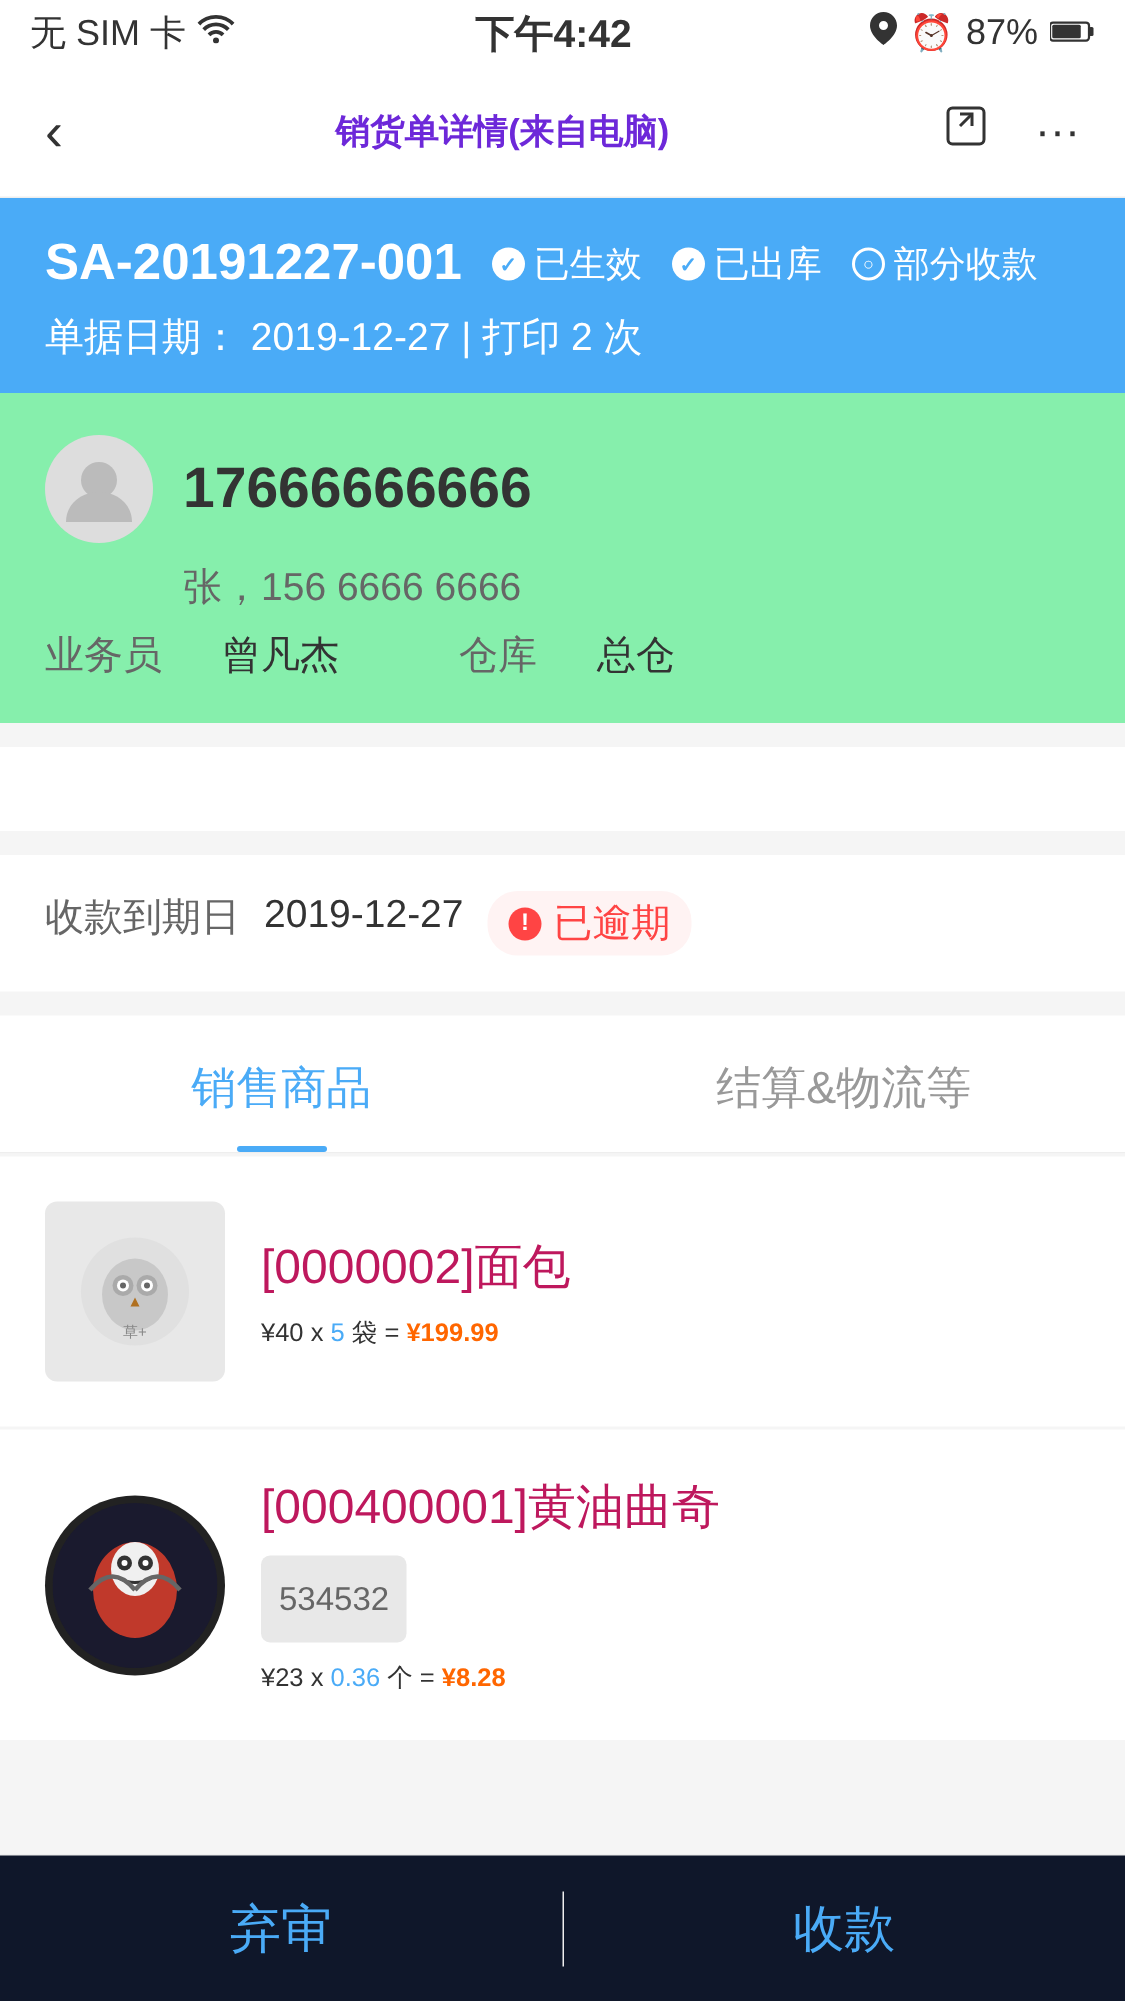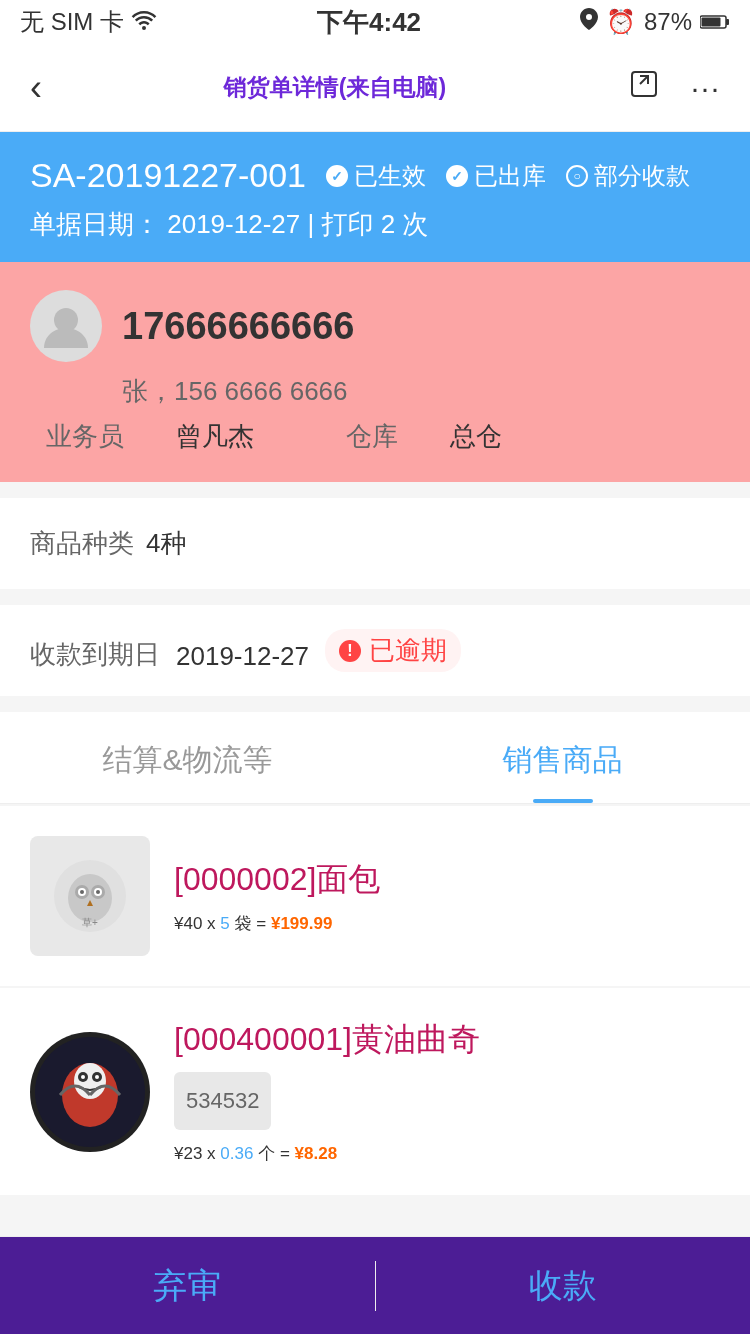--- a/index.html
+++ b/index.html
@@ -77,21 +77,21 @@
       padding: 24px 30px 20px;
     }
     .banner-row1 {
       display: flex;
       align-items: center;
       gap: 20px;
       margin-bottom: 12px;
     }
     .order-id {
       font-size: 34px;
-      font-weight: 400;
+      font-weight: 700;
       color: #fff;
     }
     .badge {
       display: flex;
       align-items: center;
       gap: 6px;
       color: #fff;
       font-size: 24px;
     }
     .badge-check {
@@ -117,21 +117,21 @@
       color: #fff;
       font-size: 12px;
     }
     .banner-row2 {
       color: #fff;
       font-size: 26px;
     }
 
     
     .customer-section {
-      background: #fca5a5;
+      background: #86efac;
       padding: 28px 30px;
       margin-bottom: 16px;
     }
     .customer-row {
       display: flex;
       align-items: center;
       gap: 20px;
       margin-bottom: 12px;
     }
     .avatar {
@@ -153,22 +153,22 @@
       font-size: 26px;
       color: #666;
       margin-left: 92px;
       margin-bottom: 10px;
     }
     .staff-row {
       display: flex;
       align-items: center;
       font-size: 26px;
       color: #333;
-      margin-left: 16px;
-      gap: 52px;
+      margin-left: 0;
+      gap: 40px;
     }
     .staff-label { color: #666; }
     .staff-value { color: #333; }
 
     
     .summary-section {
       background: #fff;
       padding: 28px 30px;
       margin-bottom: 16px;
     }
@@ -204,21 +204,21 @@
     }
     .amount-label { color: #666; }
     .amount-value { color: #4AABF7; font-weight: 500; }
 
     
     .due-section {
       background: #fff;
       padding: 24px 30px;
       margin-bottom: 16px;
       display: flex;
-      align-items: flex-end;
+      align-items: flex-start;
       gap: 16px;
       font-size: 26px;
     }
     .due-label { color: #666; }
     .due-date { color: #333; }
     .overdue-badge {
       display: flex;
       align-items: center;
       gap: 8px;
       background: #fff3f3;
@@ -319,21 +319,21 @@
     }
     .price-highlight { color: #4AABF7; }
     .price-total { color: #ff6600; font-weight: 600; }
 
     
     .bottom-bar {
       position: fixed;
       bottom: 0;
       width: 750px;
       height: 98px;
-      background: #4c1d95;
+      background: #0f172a;
       border-top: 1px solid #eee;
       display: flex;
       align-items: center;
     }
     .bottom-btn {
       flex: 1;
       text-align: center;
       font-size: 34px;
       cursor: pointer;
     }
@@ -451,45 +451,39 @@
   <div class="staff-row">
     <span class="staff-label">业务员</span>
     <span class="staff-value">曾凡杰</span>
     <span style="margin-left:40px" class="staff-label">仓库</span>
     <span class="staff-value">总仓</span>
   </div>
 </div>
 
 <div class="summary-section">
   <div class="summary-grid">
-    <div class="summary-left">
-      <div class="summary-item">
-        <span class="summary-label">商品种类</span>
-        <span class="summary-value">4种</span>
-      </div>
-    </div>
   </div>
 </div>
 
 <div class="due-section">
   <span class="due-label">收款到期日</span>
   <span class="due-date">2019-12-27</span>
   <div class="overdue-badge">
     <span class="overdue-dot">!</span>
     <span class="overdue-text">已逾期</span>
   </div>
 </div>
 
 <div class="tabs-section">
   <div class="tabs-row">
+    <div class="tab active">
+      <span>销售商品</span>
+    </div>
     <div class="tab">
       <span>结算&amp;物流等</span>
-    </div>
-    <div class="tab active">
-      <span>销售商品</span>
     </div>
   </div>
 </div>
 
 <div class="product-list">
 
   <div class="product-item">
     <div class="owl-bg product-thumb">
 
       <svg width="80" height="80" viewBox="0 0 80 80">

